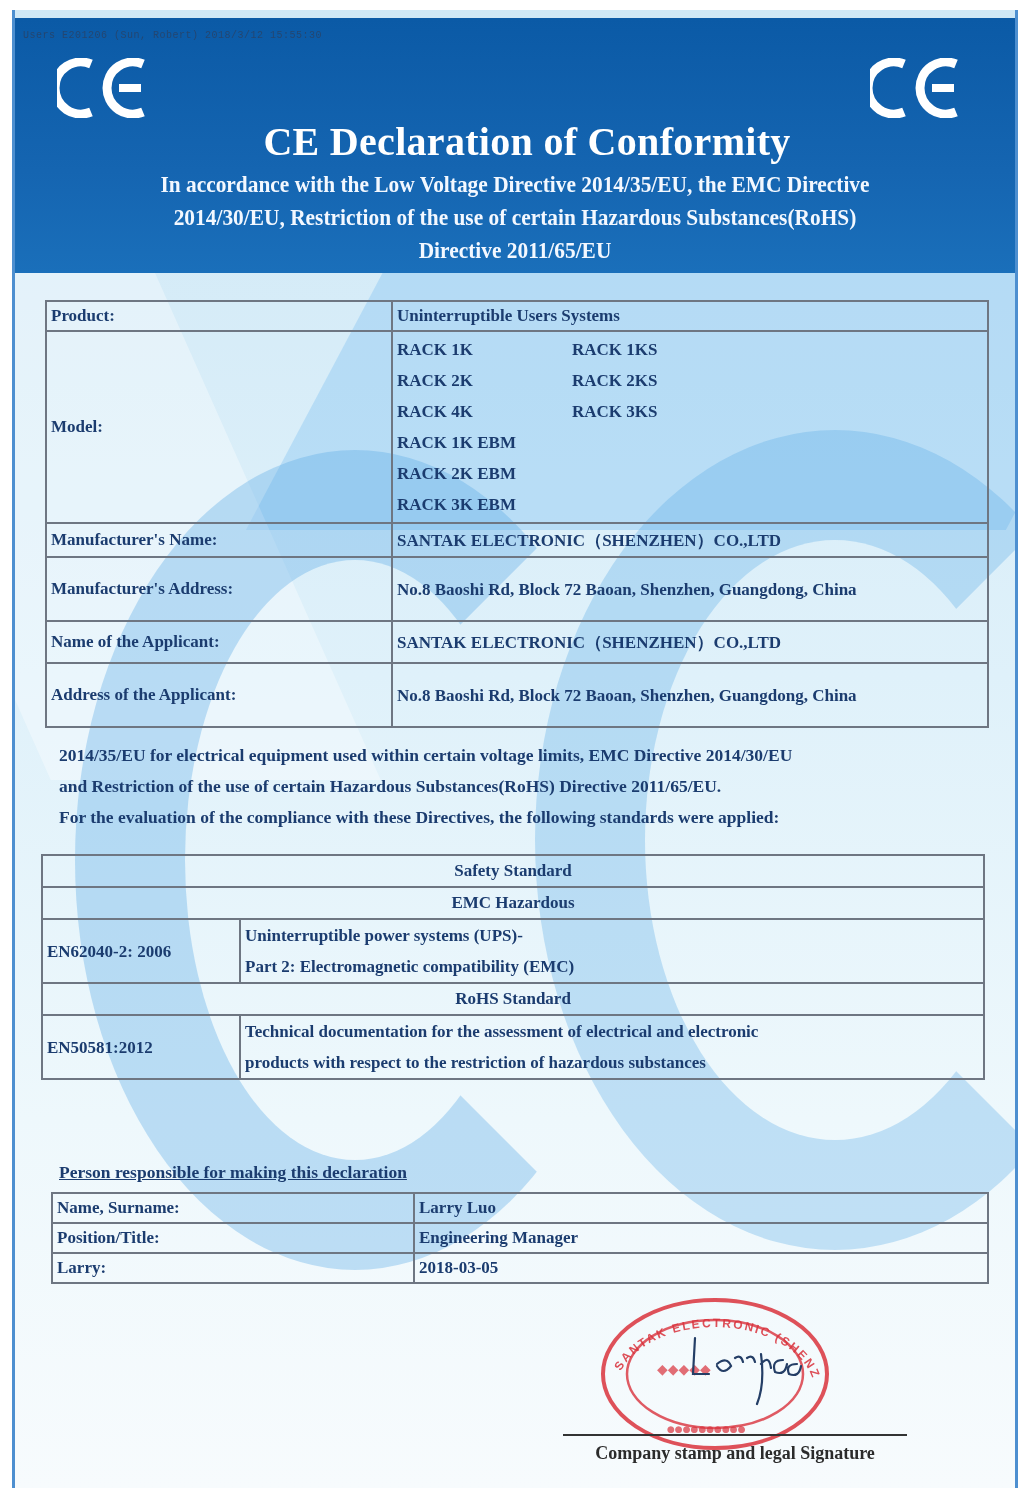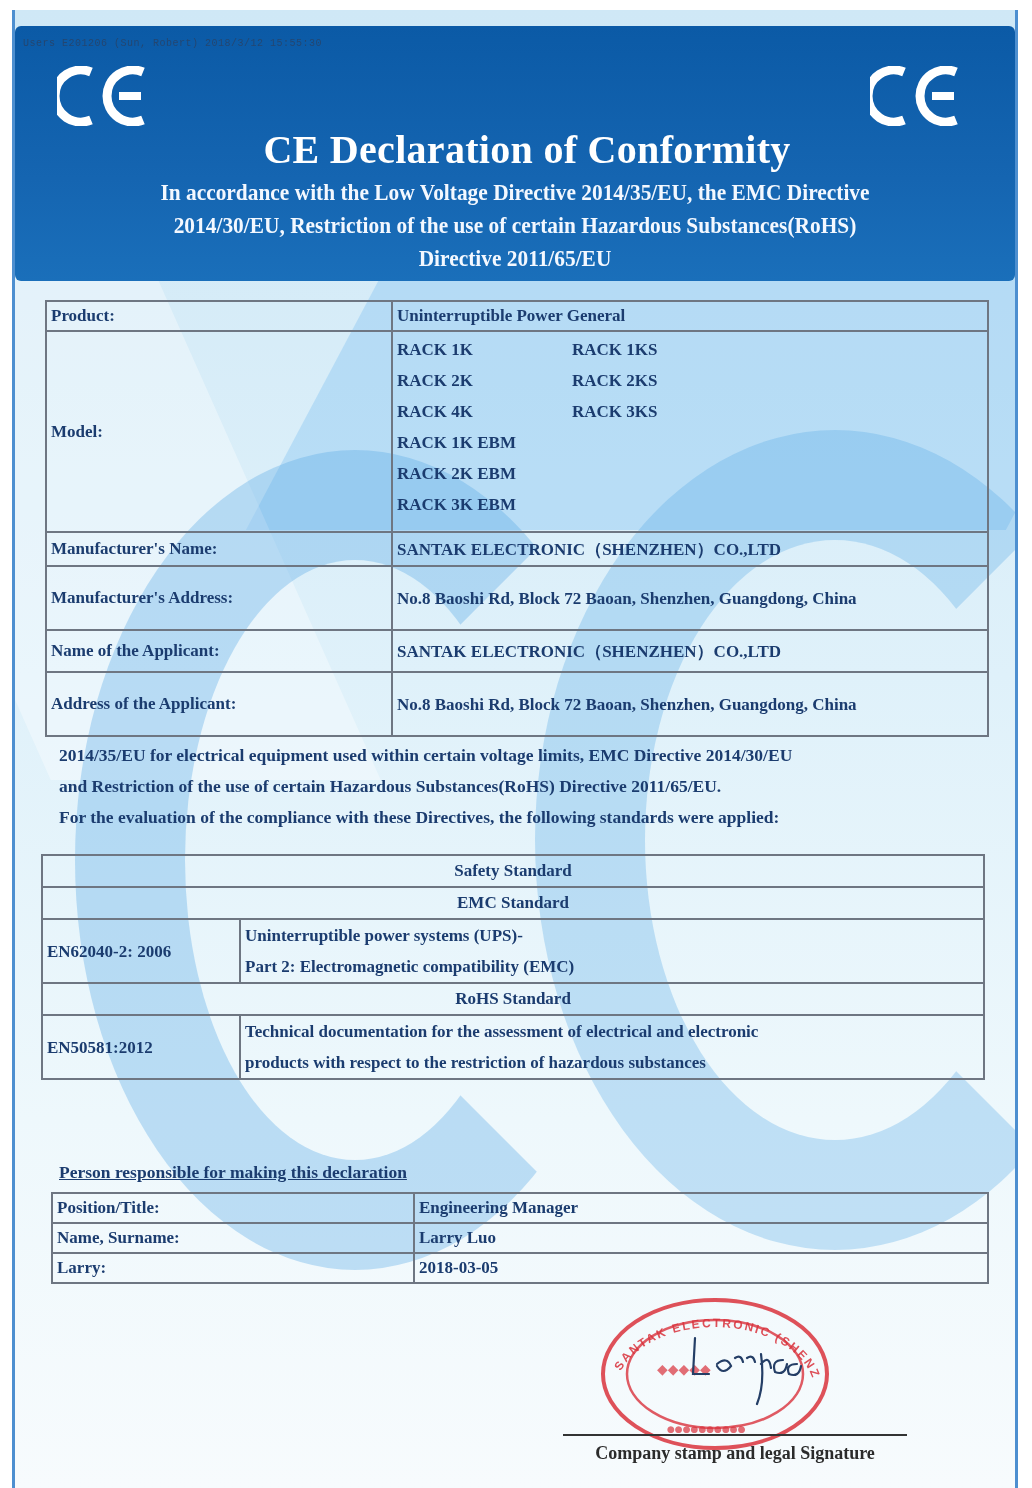--- a/index.html
+++ b/index.html
@@ -32,23 +32,22 @@
     background: rgba(120,190,240,0.35);
     transform: skewX(-28deg);
   }
   .wm-band2 {
     left: -80px; top: 250px; width: 330px; height: 520px;
     background: rgba(255,255,255,0.35);
     transform: skewX(24deg);
   }
 
   .header {
-    position: absolute; left: 0; top: 16px; width: 100%; height: 255px;
+    position: absolute; left: 0; top: 8px; width: 100%; height: 255px;
     background: linear-gradient(180deg, #0b5aa6 0%, #1565b1 60%, #1a6fba 100%);
-    border-radius: 6px;
   }
   .stamp-line {
     position: absolute; left: 8px; top: 12px;
     font-family: "Liberation Mono", monospace; font-size: 10px; color: #2c3f5e;
     letter-spacing: 0.5px; opacity: 0.75; filter: blur(0.6px);
   }
   .ce-mark {
     position: absolute; top: 40px; width: 100px; height: 60px;
   }
   .ce-left { left: 42px; }
@@ -64,21 +63,21 @@
   }
 
   table { border-collapse: collapse; position: absolute; }
   td {
     border: 2px solid #6e7682; color: #1b3c6f; font-weight: bold;
     font-size: 17px; padding: 0 4px; vertical-align: middle;
     font-family: "Liberation Serif", serif;
   }
   .t-product { left: 30px; top: 290px; width: 944px; }
   .t-product td.lbl { width: 336px; }
-  .models { line-height: 31px; padding-top: 2px; padding-bottom: 11px; }
+  .models { line-height: 31px; padding-top: 2px; padding-bottom: 2px; }
   .models .mrow { display: flex; }
   .models .mrow span { width: 175px; display: inline-block; }
   .justify { text-align: justify; text-align-last: left; }
 
   .para {
     position: absolute; left: 44px; top: 730px; width: 935px;
     color: #1b3c6f; font-weight: bold; font-size: 17.5px; line-height: 31px;
   }
   .t-std { left: 26px; top: 844px; width: 944px; }
   .t-std td.lbl { width: 188px; }
@@ -132,21 +131,21 @@
       <div>In accordance with the Low Voltage Directive 2014/35/EU, the EMC Directive</div>
       <div>2014/30/EU, Restriction of the use of certain Hazardous Substances(RoHS)</div>
       <div>Directive 2011/65/EU</div>
     </div>
   </div>
 
   <table class="t-product">
     <tbody>
         <tr style="height:30px">
       <td class="lbl">Product:</td>
-      <td>Uninterruptible Power General</td>
+      <td>Uninterruptible Users Systems</td>
     </tr>
     <tr>
       <td class="lbl">Model:</td>
       <td class="models">
         <div class="mrow">
               <span>RACK 1K</span>
               <span>RACK 1KS</span>
             </div>
         <div class="mrow">
               <span>RACK 2K</span>
@@ -191,21 +190,21 @@
     <div>and Restriction of the use of certain Hazardous Substances(RoHS) Directive 2011/65/EU.</div>
     <div>For the evaluation of the compliance with these Directives, the following standards were applied:</div>
   </div>
 
   <table class="t-std">
     <tbody>
         <tr>
       <td class="hdr" colspan="2">Safety Standard</td>
     </tr>
     <tr>
-      <td class="hdr" colspan="2">EMC Standard</td>
+      <td class="hdr" colspan="2">EMC Hazardous</td>
     </tr>
     <tr>
       <td class="lbl body">
         <div>EN62040-2: 2006</div>
       </td>
       <td class="body">
         <div>Uninterruptible power systems (UPS)-</div>
         <div>Part 2: Electromagnetic compatibility (EMC)</div>
       </td>
     </tr>
@@ -222,26 +221,26 @@
       </td>
     </tr>
   </tbody>
     </table>
 
   <div class="person-head">Person responsible for making this declaration</div>
 
   <table class="t-person">
     <tbody>
         <tr>
+      <td class="lbl">Name, Surname:</td>
+      <td>Larry Luo</td>
+    </tr>
+    <tr>
       <td class="lbl">Position/Title:</td>
       <td>Engineering Manager</td>
-    </tr>
-    <tr>
-      <td class="lbl">Name, Surname:</td>
-      <td>Larry Luo</td>
     </tr>
     <tr>
       <td class="lbl">Larry:</td>
       <td>2018-03-05</td>
     </tr>
   </tbody>
     </table>
 
   <svg class="seal" viewBox="0 0 236 160">
     <ellipse cx="118" cy="80" rx="112" ry="74" fill="none" stroke="#d9323c" stroke-width="4" opacity="0.85"></ellipse>

